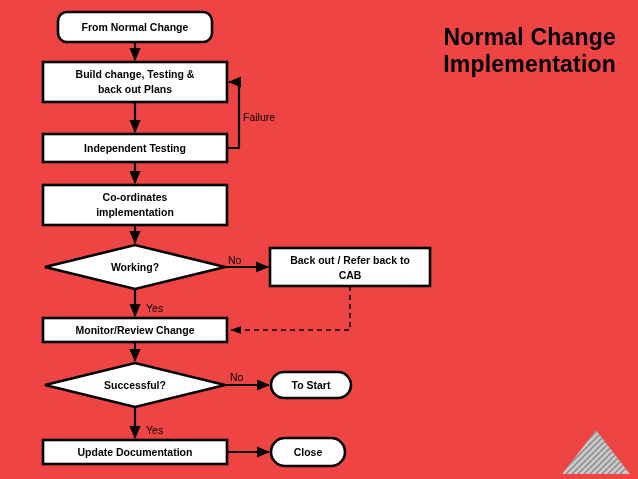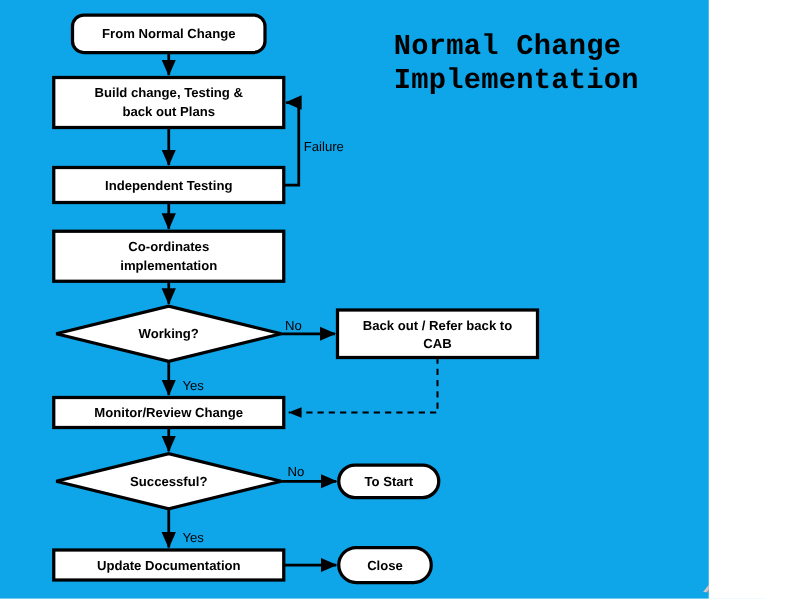--- a/index.html
+++ b/index.html
@@ -2,26 +2,25 @@
 <html><head>
 <meta charset="utf-8">
 <style>
   html, body {
     margin: 0;
     padding: 0;
     background: #ffffff;
   }
   #canvas {
     position: relative;
-    width: 552px;
+    width: 638px;
     height: 479px;
-    background: #0ea5e9;
+    background: #ef4444;
     overflow: hidden;
     font-family: "Liberation Sans", sans-serif;
-    padding-left: 15px;
   }
   #flow-svg {
     position: absolute;
     left: 0;
     top: 0;
     width: 638px;
     height: 479px;
   }
   .node-shape {
     fill: #ffffff;
@@ -53,22 +52,22 @@
     stroke: #000000;
     stroke-width: 1.6;
     fill: none;
     stroke-dasharray: 5 4;
   }
   .title-block {
     position: absolute;
     right: 22px;
     top: 24px;
     width: 230px;
-    text-align: left;
-    font-family: Liberation Mono, monospace;
+    text-align: right;
+    font-family: Liberation Sans, sans-serif;
     font-size: 23px;
     font-weight: bold;
     line-height: 1.18;
     color: #000000;
     letter-spacing: 0.2px;
   }
   .title-line { display: block; white-space: nowrap; }
   .corner-deco {
     position: absolute;
     left: 560px;

